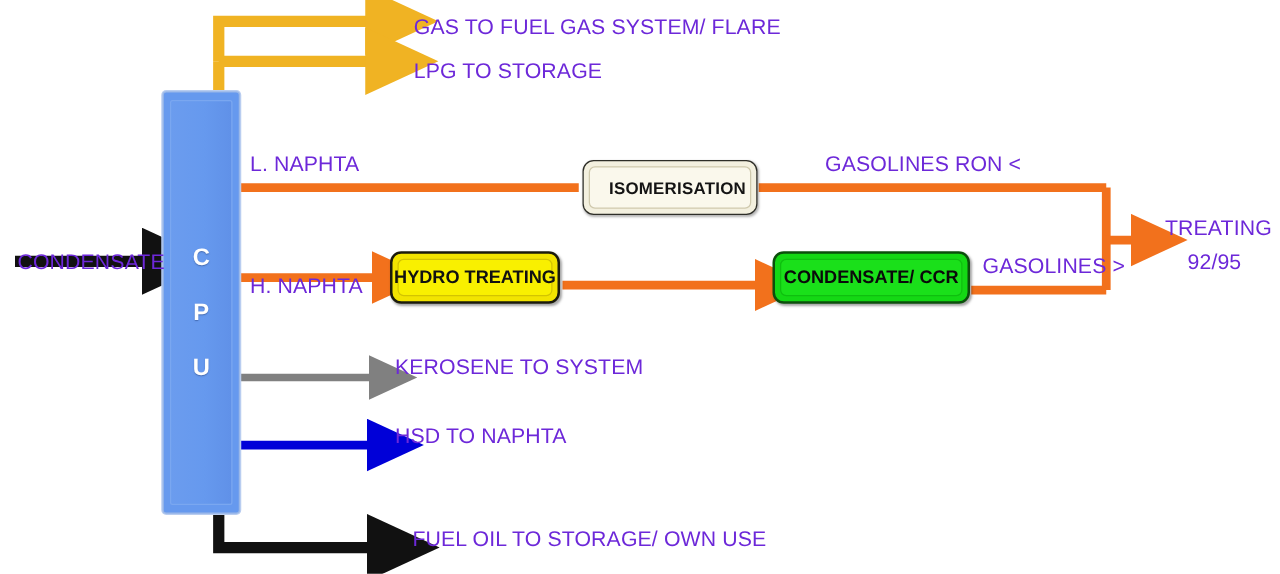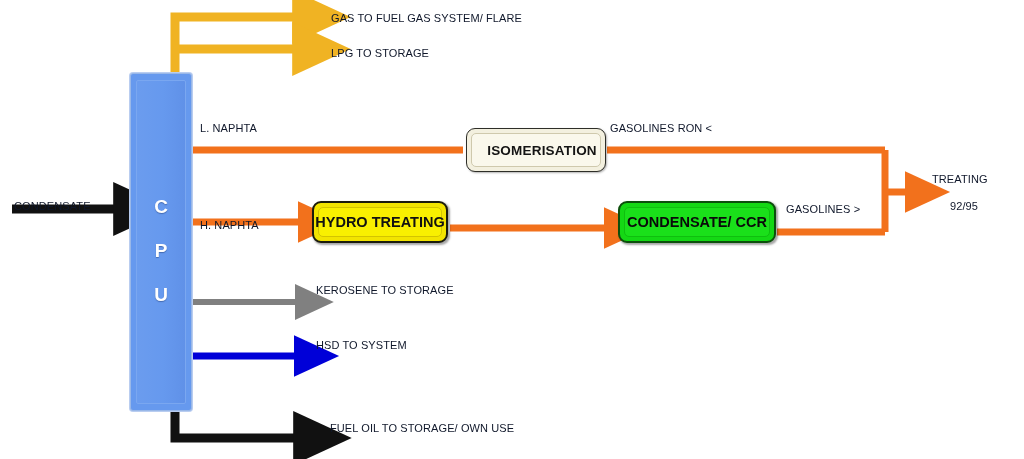--- a/index.html
+++ b/index.html
@@ -6,22 +6,22 @@
   body{
     width:1024px;height:459px;background:#ffffff;
     font-family:"Liberation Sans", sans-serif;
     overflow:hidden;
   }
   #diagram{position:relative;width:1024px;height:459px;background:#fff;}
   #svg-layer{position:absolute;left:0;top:0;width:1024px;height:459px;}
 
   .lbl{
     position:absolute;
-    color:#0f172a;
-    font-size:11px;
+    color:#6d28d9;
+    font-size:17px;
     letter-spacing:.1px;
     white-space:nowrap;
     line-height:1.15;
   }
 
   
   .cpu-col{
     position:absolute;left:130px;top:73px;width:60px;height:336px;
     background:#6699ee;
     border:1px solid #9ab8e8;
@@ -160,27 +160,27 @@
 
   <div class="lbl" style="left:331px;top:12px;">GAS TO FUEL GAS SYSTEM/ FLARE</div>
 
   <div class="lbl" style="left:331px;top:47px;">LPG TO STORAGE</div>
 
   <div class="lbl" style="left:200px;top:122px;">L. NAPHTA</div>
 
   <div class="lbl" style="left:200px;top:199px;margin-top:20px;">H. NAPHTA</div>
 
 
-  <div class="lbl" style="left:610px;top:122px;text-align:right;">GASOLINES RON &lt;</div>
+  <div class="lbl" style="left:660px;top:122px;text-align:right;">GASOLINES RON &lt;</div>
 
   <div class="lbl" style="left:786px;top:203px;">GASOLINES &gt;</div>
 
-  <div class="lbl" style="left:316px;top:284px;">KEROSENE TO STORAGE</div>
+  <div class="lbl" style="left:316px;top:284px;">KEROSENE TO SYSTEM</div>
 
-  <div class="lbl" style="left:316px;top:339px;">HSD TO SYSTEM</div>
+  <div class="lbl" style="left:316px;top:339px;">HSD TO NAPHTA</div>
 
   <div class="lbl" style="left:330px;top:422px;">FUEL OIL TO STORAGE/ OWN USE</div>
 
   <div class="lbl" style="left:932px;top:173px;">TREATING</div>
 
   <div class="lbl" style="left:950px;top:200px;">92/95</div>
 
 </div>
 
 </body></html>

